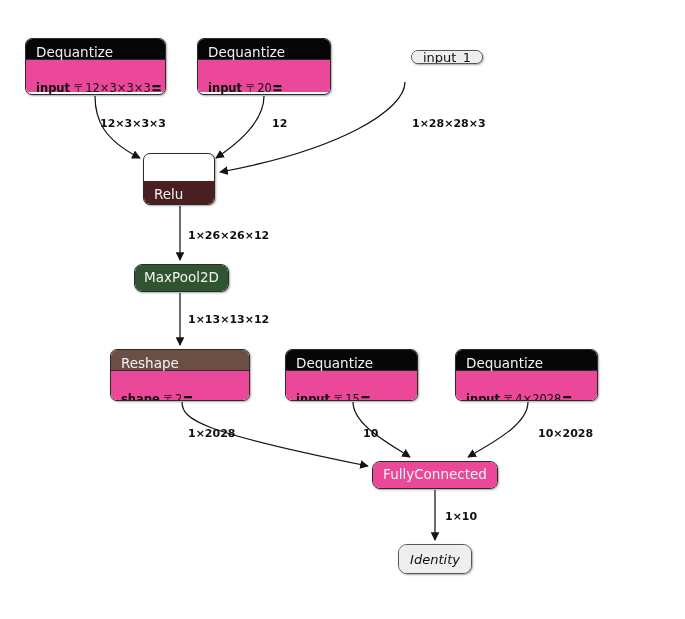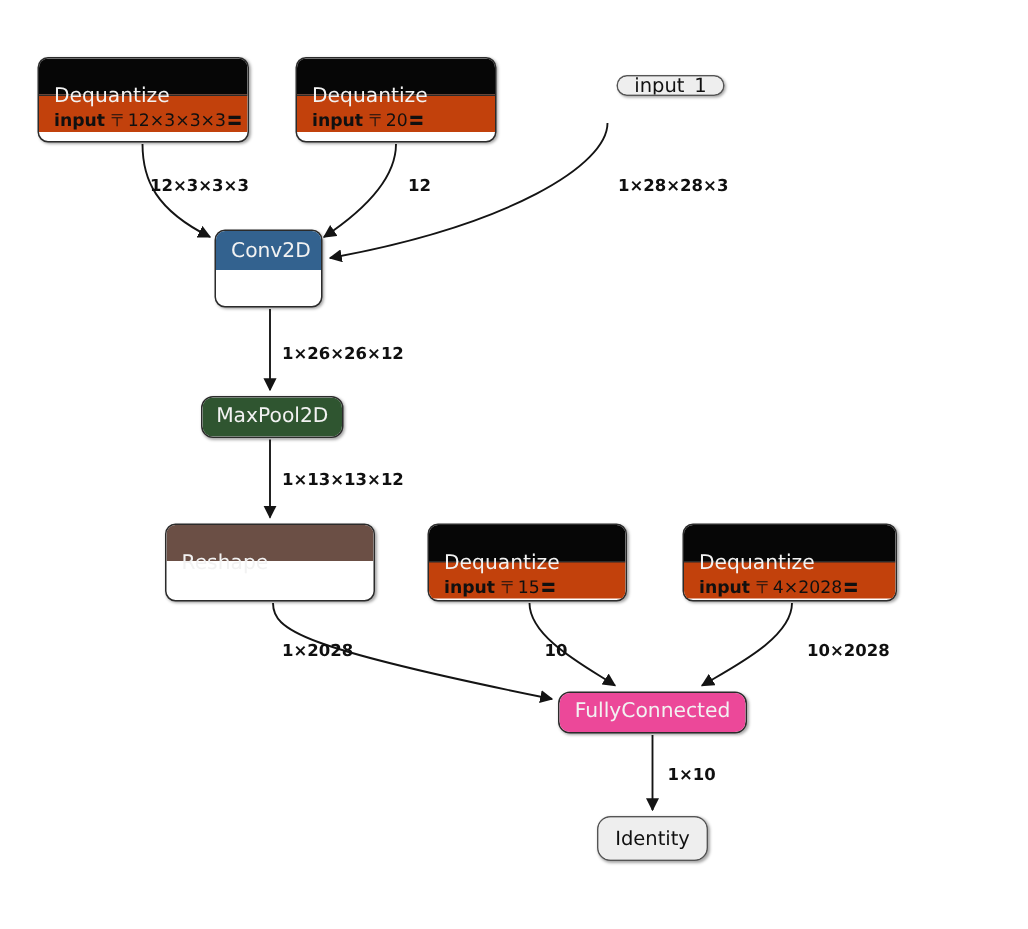--- a/index.html
+++ b/index.html
@@ -41,31 +41,31 @@
     border-radius: 7px;
     border: 1.4px solid #2b2b2b;
     overflow: hidden;
     background: #ffffff;
     box-shadow: 1px 1px 2px rgba(0,0,0,0.35);
   }
   .node-header {
     box-sizing: border-box;
     height: 20px;
     line-height: 26px;
-    padding: 12px 10px;
+    padding: 0 10px;
     font-size: 13.5px;
     color: #f2f2f2;
     white-space: nowrap;
   }
   .node-body {
     box-sizing: border-box;
     height: 25px;
     line-height: 25px;
-    padding: 4px 10px;
-    background: #c2410c;
+    padding: 16px 10px;
+    background: #ec4899;
     font-size: 11.5px;
     color: #101010;
     white-space: nowrap;
     border-top: 1.2px solid #2b2b2b;
   }
   .attr-key {
     font-weight: bold;
     font-size: 11.5px;
   }
   .attr-val {
@@ -145,38 +145,38 @@
         <div class="node-body"><span class="attr-key">input</span> <span class="attr-val">〒12×3×3×3〓</span></div>
       </div>
       <div class="node" style="left: 197px; top: 38px; width: 134px; height: 57px;">
         <div class="node-header" style="background: rgb(6, 6, 6);">Dequantize</div>
         <div class="node-body"><span class="attr-key">input</span> <span class="attr-val">〒20〓</span></div>
       </div>
       <div class="node pill io" style="left: 369px; top: 50px; width: 72px; height: 14px; margin-left: 42px;">
         <div class="node-header" style="background: rgb(238, 238, 238);">input_1</div>
       </div>
       <div class="node stacked" style="left: 143px; top: 153px; width: 72px; height: 52px;">
-        <div class="sub-row" style="background: rgb(51, 98, 143);">Conv2D</div>
         <div class="sub-row" style="background: rgb(74, 31, 31); margin-top: 27px;">Relu</div>
       </div>
       <div class="node pill" style="left: 134px; top: 264px; width: 95px; height: 28px;">
         <div class="node-header" style="background: rgb(47, 85, 48);">MaxPool2D</div>
       </div>
       <div class="node" style="left: 110px; top: 349px; width: 140px; height: 52px;">
         <div class="node-header" style="background: rgb(107, 79, 69);">Reshape</div>
+        <div class="node-body"><span class="attr-key">shape</span> <span class="attr-val">〒2〓</span></div>
       </div>
       <div class="node" style="left: 285px; top: 349px; width: 133px; height: 52px;">
         <div class="node-header" style="background: rgb(6, 6, 6);">Dequantize</div>
         <div class="node-body"><span class="attr-key">input</span> <span class="attr-val">〒15〓</span></div>
       </div>
       <div class="node" style="left: 455px; top: 349px; width: 143px; height: 52px;">
         <div class="node-header" style="background: rgb(6, 6, 6);">Dequantize</div>
         <div class="node-body"><span class="attr-key">input</span> <span class="attr-val">〒4×2028〓</span></div>
       </div>
       <div class="node pill" style="left: 372px; top: 461px; width: 126px; height: 28px;">
         <div class="node-header" style="background: #ec4899;">FullyConnected</div>
       </div>
-      <div class="node pill io" style="left: 398px; top: 544px; width: 74px; height: 30px;">
+      <div class="node pill io" style="left: 398px; top: 544px; width: 74px; height: 30px; font-style: italic;">
         <div class="node-header" style="background: rgb(238, 238, 238);">Identity</div>
       </div>
     </div>
 
 </div>
 
 </body></html>

